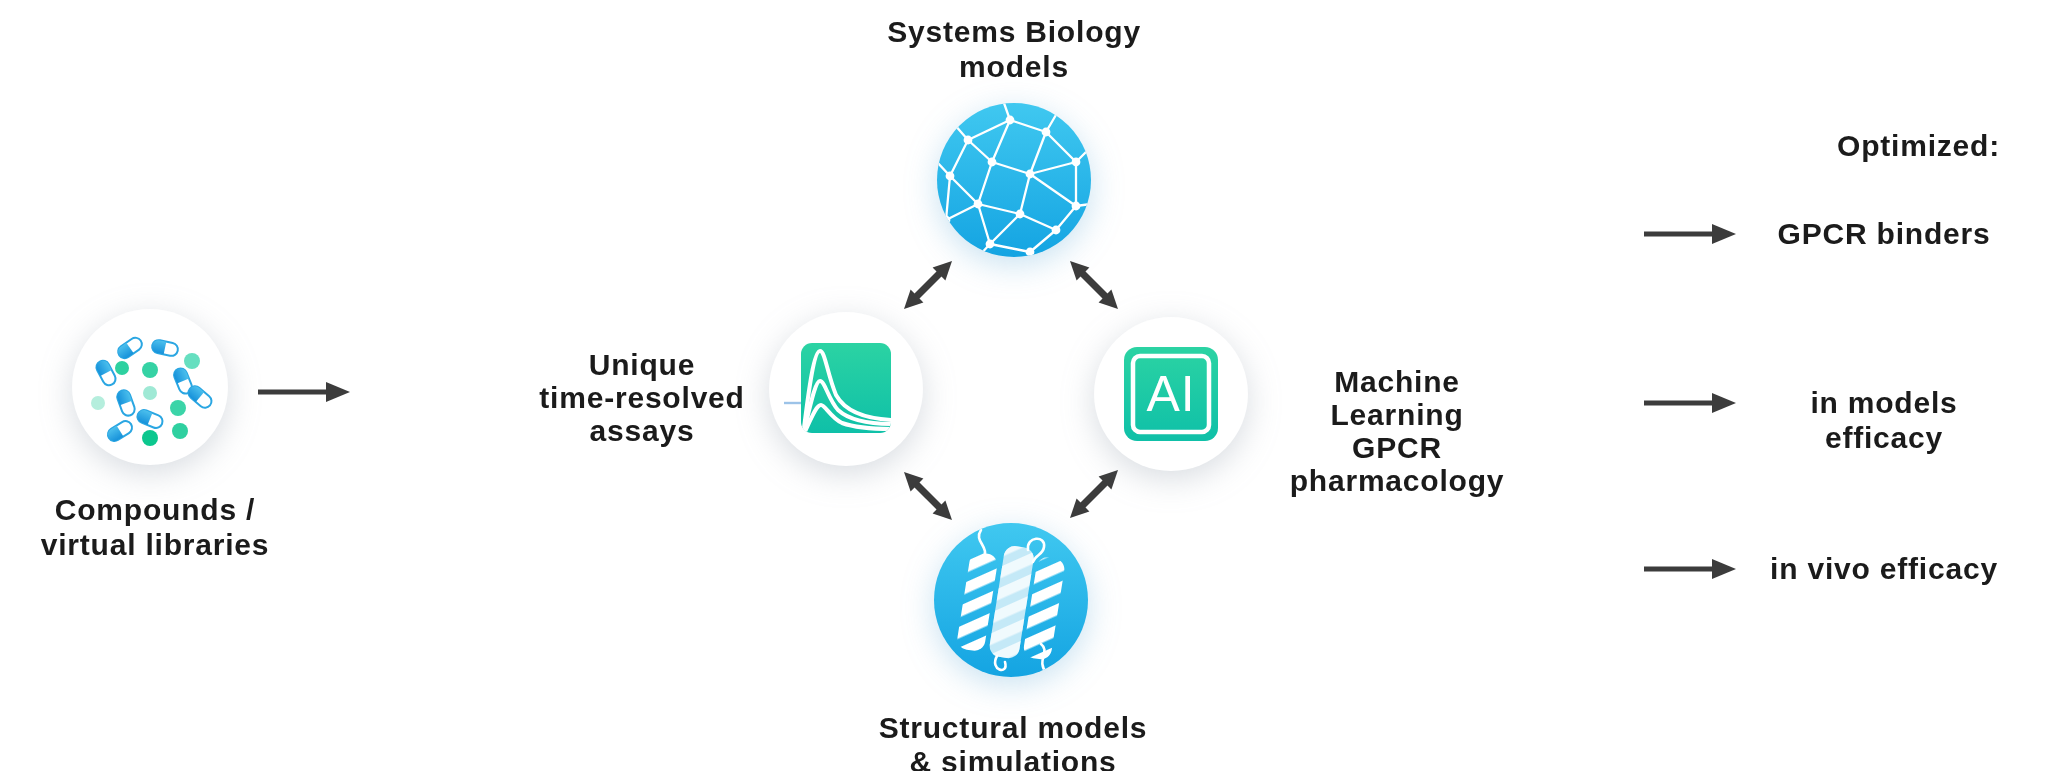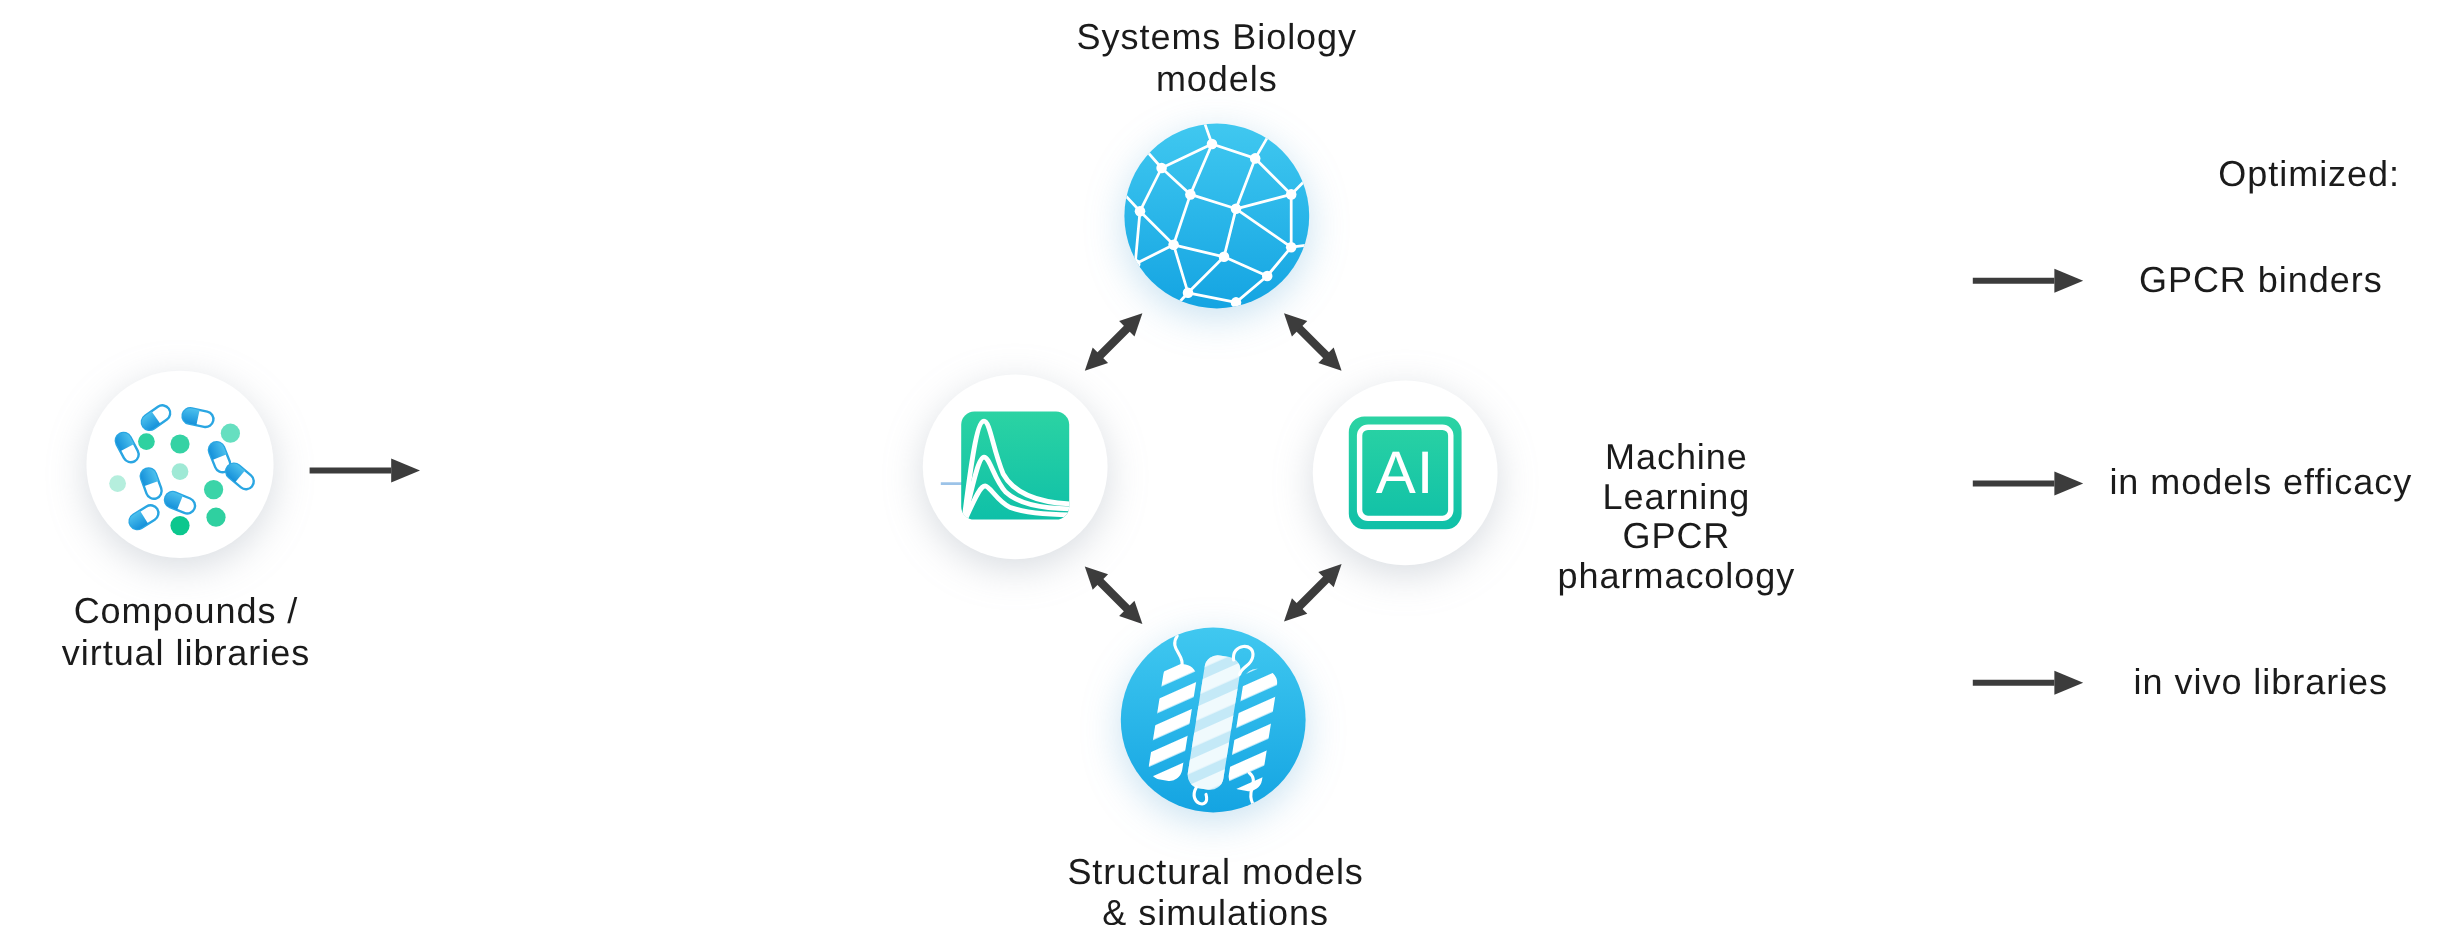--- a/index.html
+++ b/index.html
@@ -2,21 +2,21 @@
 <html><head>
 <meta charset="utf-8">
 <style>
   html,body{margin:0;padding:0;background:#ffffff;}
   .stage{
     position:relative;width:2048px;height:771px;background:#ffffff;
     font-family:"Liberation Sans",sans-serif;color:#1b1b1b;overflow:hidden;
   }
   .label{
     position:absolute;text-align:center;white-space:pre-line;
-    font-size:30px;line-height:35px;letter-spacing:0.8px;color:#1b1b1b;
+    font-size:30px;line-height:35px;letter-spacing:0.8px;color:#1b1b1b;font-weight:bold;
   }
   .lbl-input{left:10px;top:492px;width:290px;}
   .lbl-top{left:862px;top:14px;width:304px;}
   .lbl-left{left:492px;top:348px;width:300px;line-height:33px;}
   .lbl-right{left:1277px;top:327px;width:240px;line-height:33px;margin-top:38px;}
   .lbl-bottom{left:860px;top:711px;width:306px;line-height:34px;text-align:center;}
   .out-heading{left:1770px;top:128px;width:230px;text-align:right;}
   .out-label-0{left:1748px;top:216px;width:272px;}
   .out-label-1{left:1748px;top:385px;width:272px;}
   .out-label-2{left:1748px;top:551px;width:272px;}
@@ -190,20 +190,23 @@
     <line class="dline" x1="16" y1="40" x2="40" y2="16"></line>
     <polygon class="dhead" points="52,4 45.4,23.4 32.6,10.6"></polygon>
     <polygon class="dhead" points="4,52 23.4,45.4 10.6,32.6"></polygon>
   </svg>
   <svg id="da-br" class="darrow" viewBox="0 0 56 56">
     <line class="dline" x1="16" y1="40" x2="40" y2="16"></line>
     <polygon class="dhead" points="52,4 45.4,23.4 32.6,10.6"></polygon>
     <polygon class="dhead" points="4,52 23.4,45.4 10.6,32.6"></polygon>
   </svg>
 
+  <div class="label lbl-left">Unique
+time-resolved
+assays</div>
 
   <svg id="ic-assay" class="icon-svg shadow-white" width="160" height="160" viewBox="0 0 160 160">
     <circle cx="80" cy="80" r="77" fill="#ffffff"></circle>
     <line class="axis-tick" x1="18" y1="94" x2="37" y2="94"></line>
     <rect x="35" y="34" width="90" height="90" rx="11" fill="url(#greenGrad)"></rect>
     <g clip-path="url(#assayClip)">
       <path class="assay-curve" d="M37,127 C43,78 48,42 54,42 C59,42 61,64 70,86 C80,104 102,110 127,111"></path>
       <path class="assay-curve" d="M37,127 C44,98 49,72 54,72 C59,72 62,90 72,101 C84,112 104,115 127,115"></path>
       <path class="assay-curve" d="M37,127 C45,110 50,96 55,96 C59,96 65,109 76,114 C90,119 108,120 127,120"></path>
     </g>
@@ -253,15 +256,15 @@
   <svg id="arr-out1" class="arrow" width="96" height="26" viewBox="0 0 96 26">
     <line class="arrow-line" x1="2" y1="13" x2="70" y2="13"></line>
     <polygon class="arrow-head" points="70,3 94,13 70,23"></polygon>
   </svg>
   <div class="label out-label-1">in models efficacy</div>
 
   <svg id="arr-out2" class="arrow" width="96" height="26" viewBox="0 0 96 26">
     <line class="arrow-line" x1="2" y1="13" x2="70" y2="13"></line>
     <polygon class="arrow-head" points="70,3 94,13 70,23"></polygon>
   </svg>
-  <div class="label out-label-2">in vivo libraries</div>
+  <div class="label out-label-2">in vivo efficacy</div>
 
 </div>
 
 </body></html>

